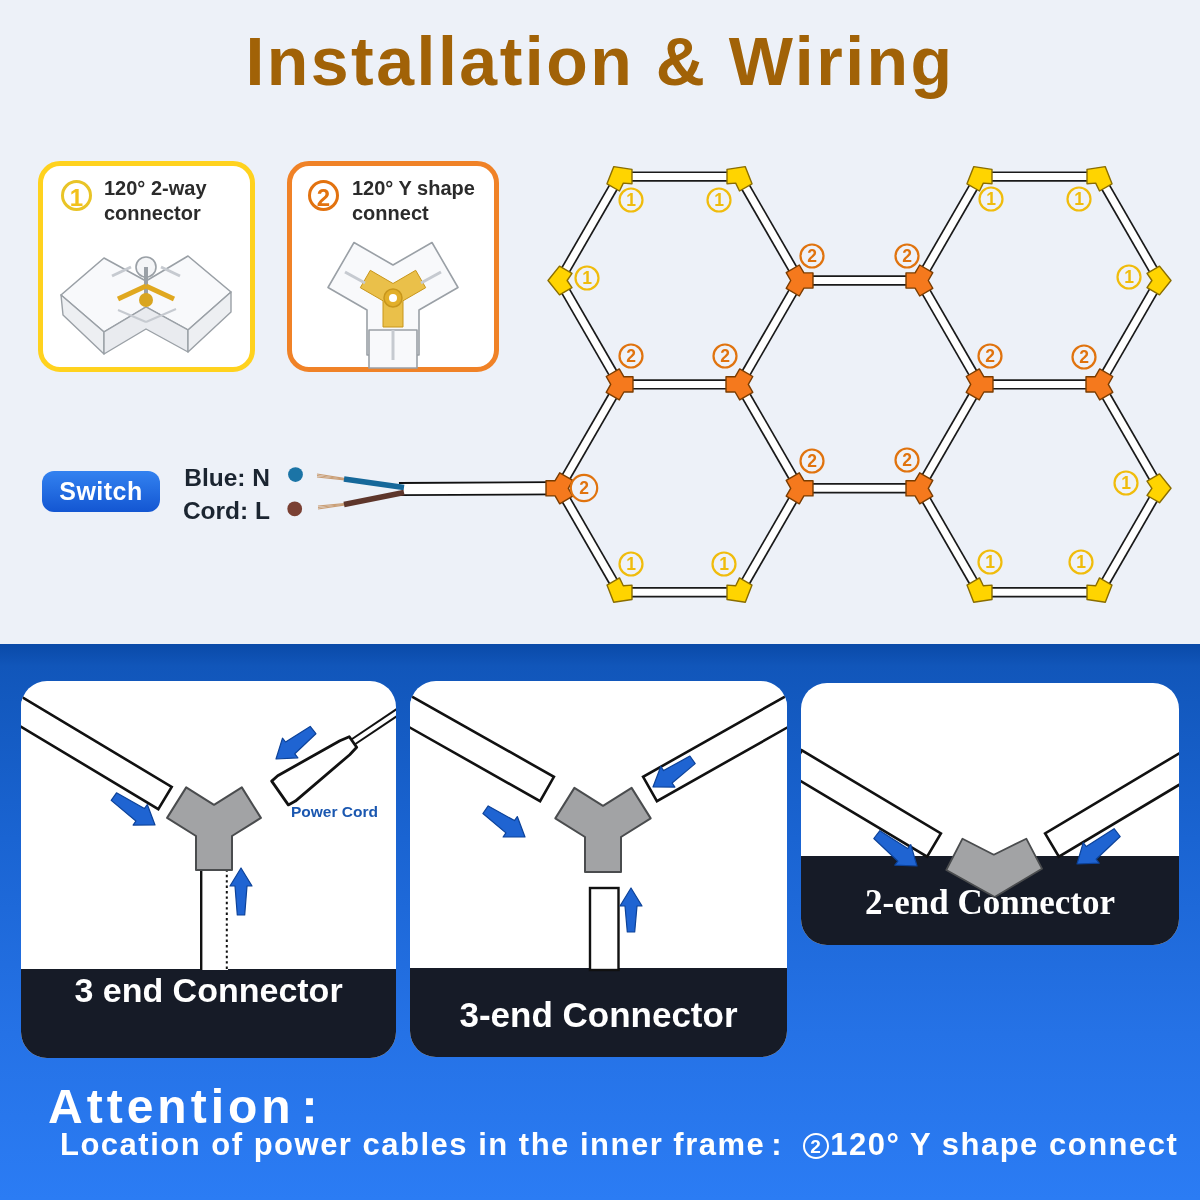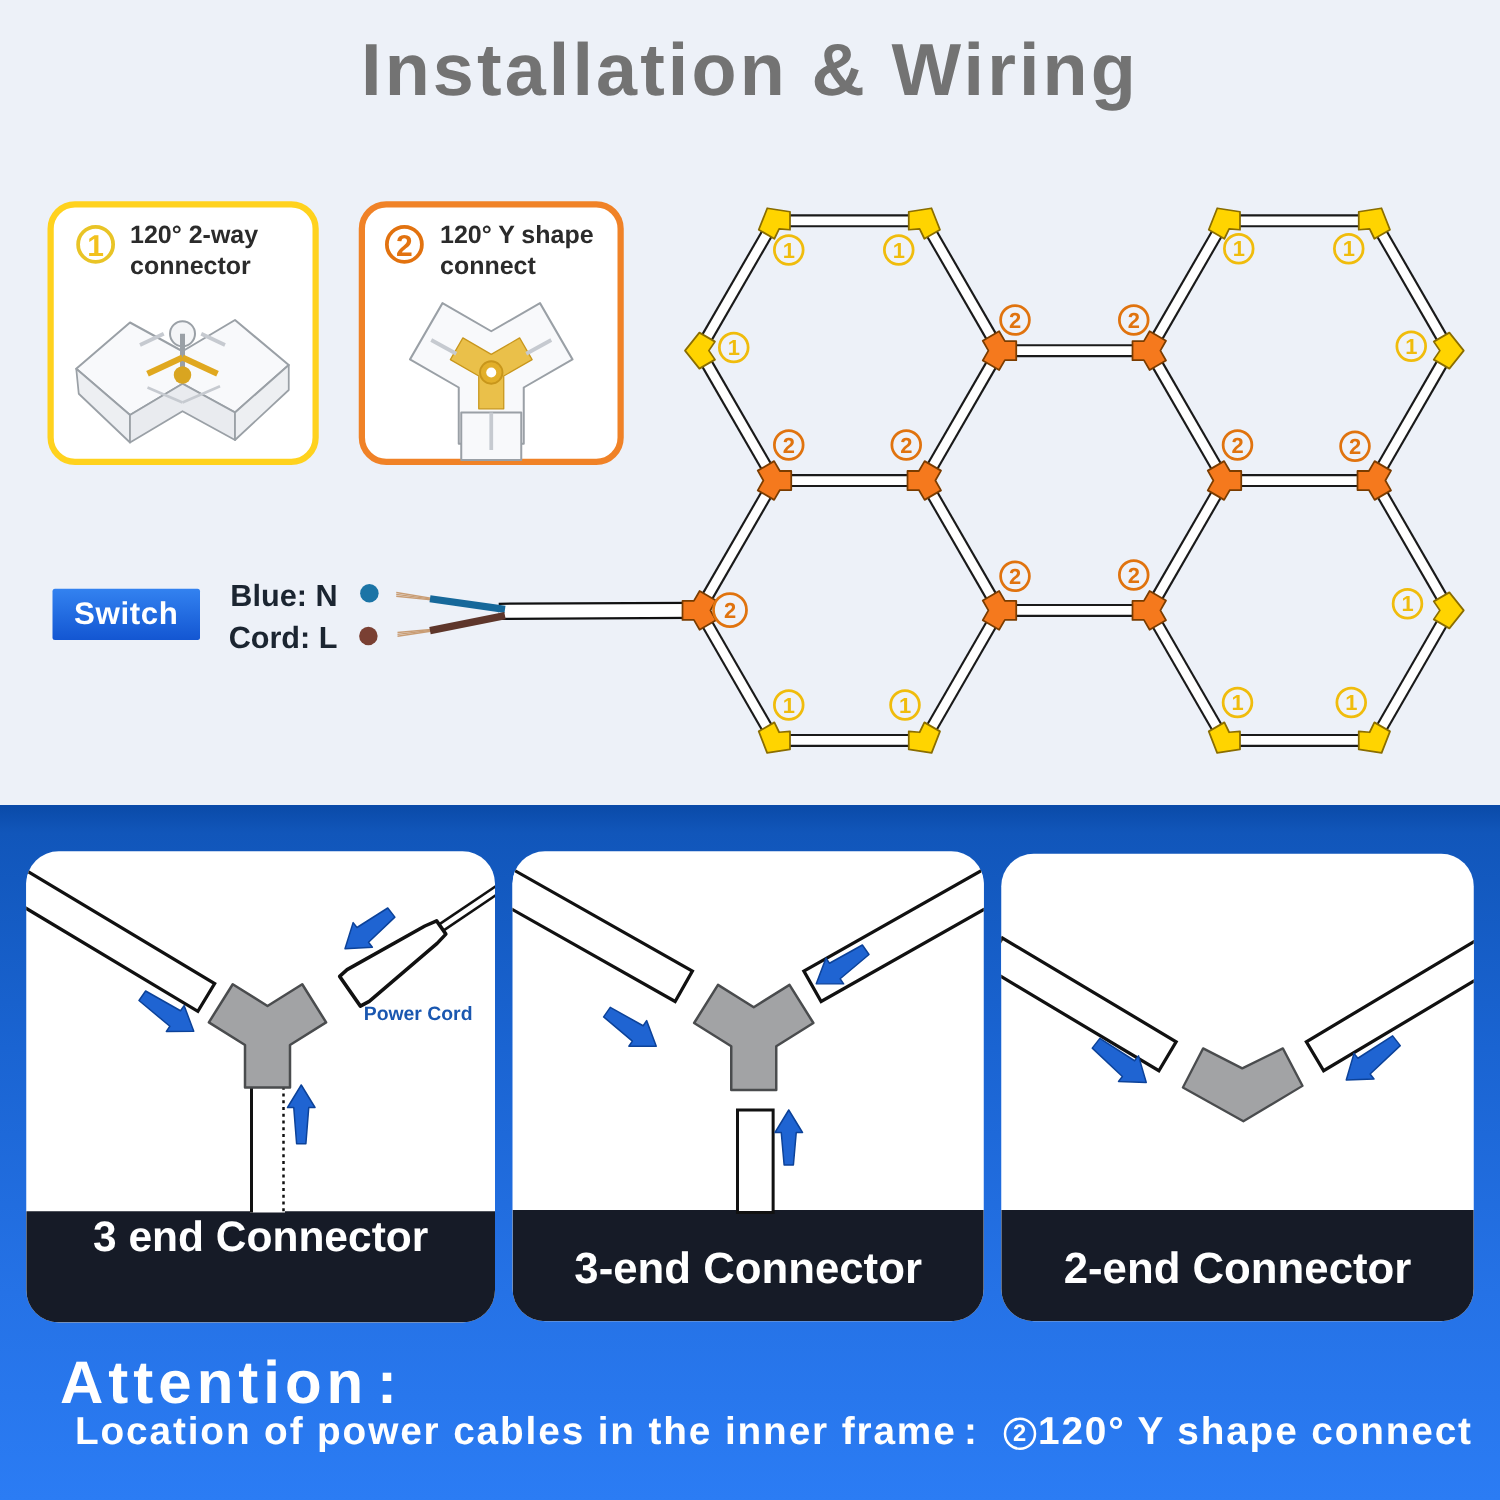--- a/index.html
+++ b/index.html
@@ -1,35 +1,35 @@
 <!DOCTYPE html>
 <html><head><meta charset="utf-8">
 <style>
 *{margin:0;padding:0;box-sizing:border-box;}
 html,body{width:1200px;height:1200px;overflow:hidden;font-family:"Liberation Sans",sans-serif;}
 .abs{position:absolute;}
 #top{left:0;top:0;width:1200px;height:644px;background:#EDF1F8;}
 #bot{left:0;top:644px;width:1200px;height:556px;background:linear-gradient(180deg,#0A4AA8 0%,#1156BA 4%,#1A64D2 35%,#2572E6 70%,#2B7CF4 100%);}
-#title{left:0;top:22px;width:1200px;text-align:center;font-size:59px;font-weight:bold;color:#737373;letter-spacing:2.5px;}
+#title{left:0;top:22px;width:1200px;text-align:center;font-size:68px;font-weight:bold;color:#a16207;letter-spacing:2.5px;}
 .bx{background:#fff;border-radius:22px;}
 #bx1{left:38px;top:161px;width:217px;height:211px;border:5px solid #FFD21E;}
 #bx2{left:287px;top:161px;width:212px;height:211px;border:5px solid #F08227;}
 .bxh{font-size:20px;font-weight:bold;color:#2B2B2B;line-height:25.2px;}
 #h1t{left:104px;top:176px;}
 #h2t{left:352px;top:176px;}
 .circ{border-radius:50%;width:31px;height:31px;text-align:center;font-weight:bold;}
 #c1{left:61px;top:179.5px;border:3.2px solid #E9C426;color:#F2C11C;font-size:24px;line-height:30px;}
 #c2{left:308px;top:179.5px;border:3.2px solid #E2720F;color:#E2720F;font-size:24px;line-height:30px;}
-#switch{left:42px;top:471px;width:118px;height:41px;border-radius:2px;background:linear-gradient(180deg,#3382F0,#1356D2);color:#fff;font-size:25px;font-weight:bold;text-align:center;line-height:41px;letter-spacing:0.5px;}
+#switch{left:42px;top:471px;width:118px;height:41px;border-radius:12px;background:linear-gradient(180deg,#3382F0,#1356D2);color:#fff;font-size:25px;font-weight:bold;text-align:center;line-height:41px;letter-spacing:0.5px;}
 #blueN{left:120px;top:464px;width:150px;text-align:right;font-size:24.5px;line-height:28px;font-weight:bold;color:#1B2531;}
 #brownL{left:120px;top:497px;width:150px;text-align:right;font-size:24.5px;line-height:28px;font-weight:bold;color:#1B2531;}
 .panel{background:#fff;border-radius:26px;overflow:hidden;}
 #p1{left:21px;top:681px;width:375px;height:377px;}
 #p2{left:410px;top:681px;width:377px;height:376px;}
-#p3{left:801px;top:683px;width:378px;height:374px;}
+#p3{left:801px;top:683px;width:378px;height:262px;font-family:Liberation Serif, serif;}
 .bar{position:absolute;left:0;bottom:0;width:100%;height:89px;background:#161B27;color:#fff;text-align:center;}
 #p1 .l1{font-size:34px;font-weight:bold;margin-top:2px;}
 #p1 .l2{font-size:23px;font-weight:bold;margin-top:1px;}
 .single{font-size:35px;font-weight:bold;line-height:94px;}
 #pcord{left:291px;top:803px;font-size:15.5px;font-weight:bold;color:#1A57B0;}
 #att1{left:48px;top:1079px;font-size:48px;font-weight:bold;color:#fff;letter-spacing:4px;}
 #att2{left:60px;top:1127px;font-size:31px;font-weight:bold;color:#fff;letter-spacing:1.5px;}
 .c2s{display:inline-block;width:26px;height:26px;border:2.2px solid #fff;border-radius:50%;text-align:center;font-size:19px;line-height:24px;vertical-align:2px;margin-right:1px;}
 svg.canvas{position:absolute;left:0;top:0;}
 </style></head>

